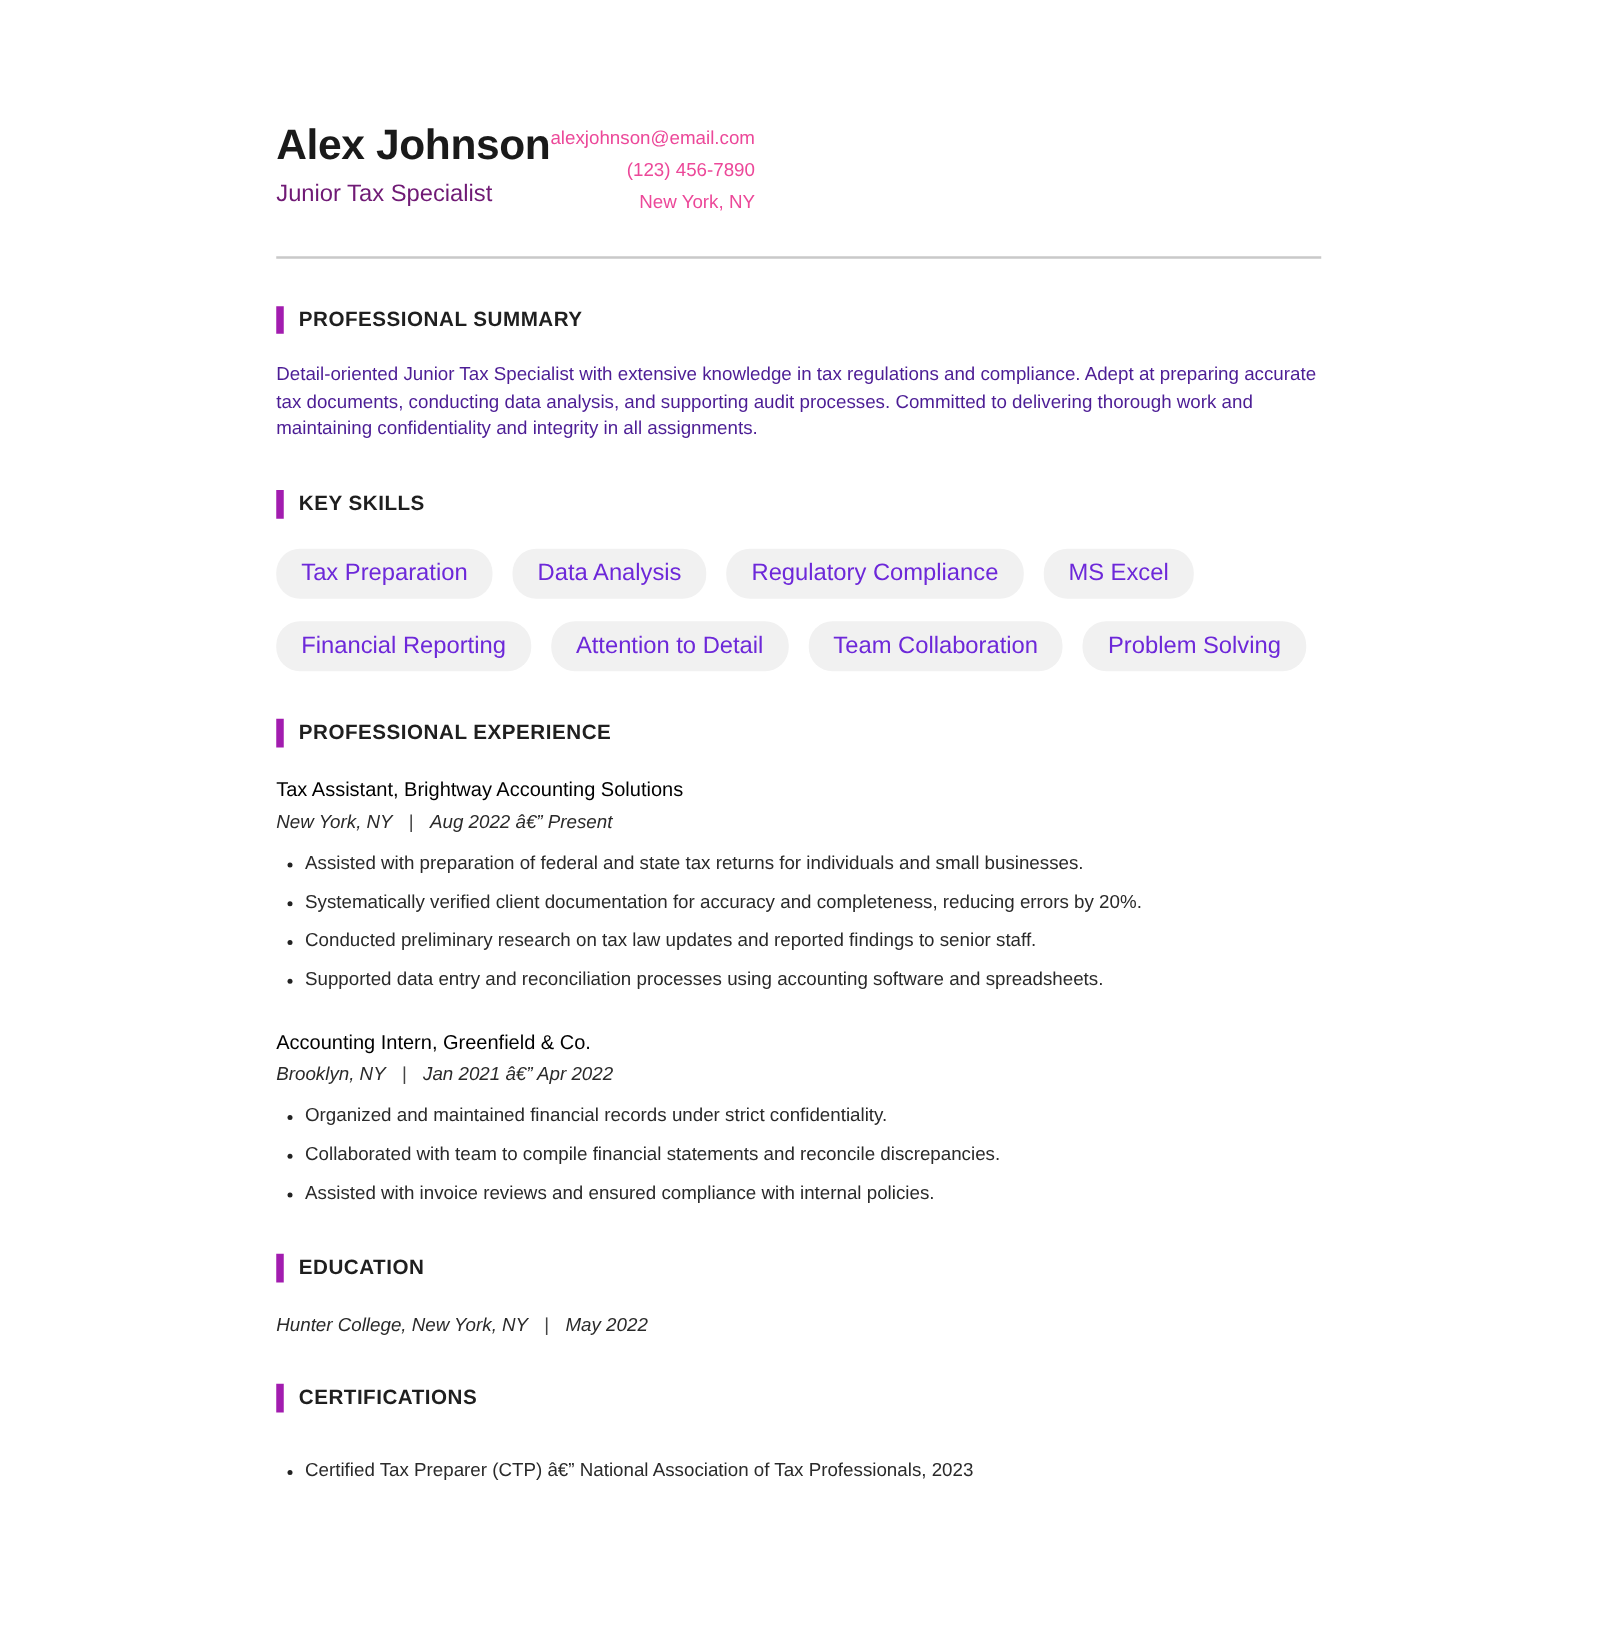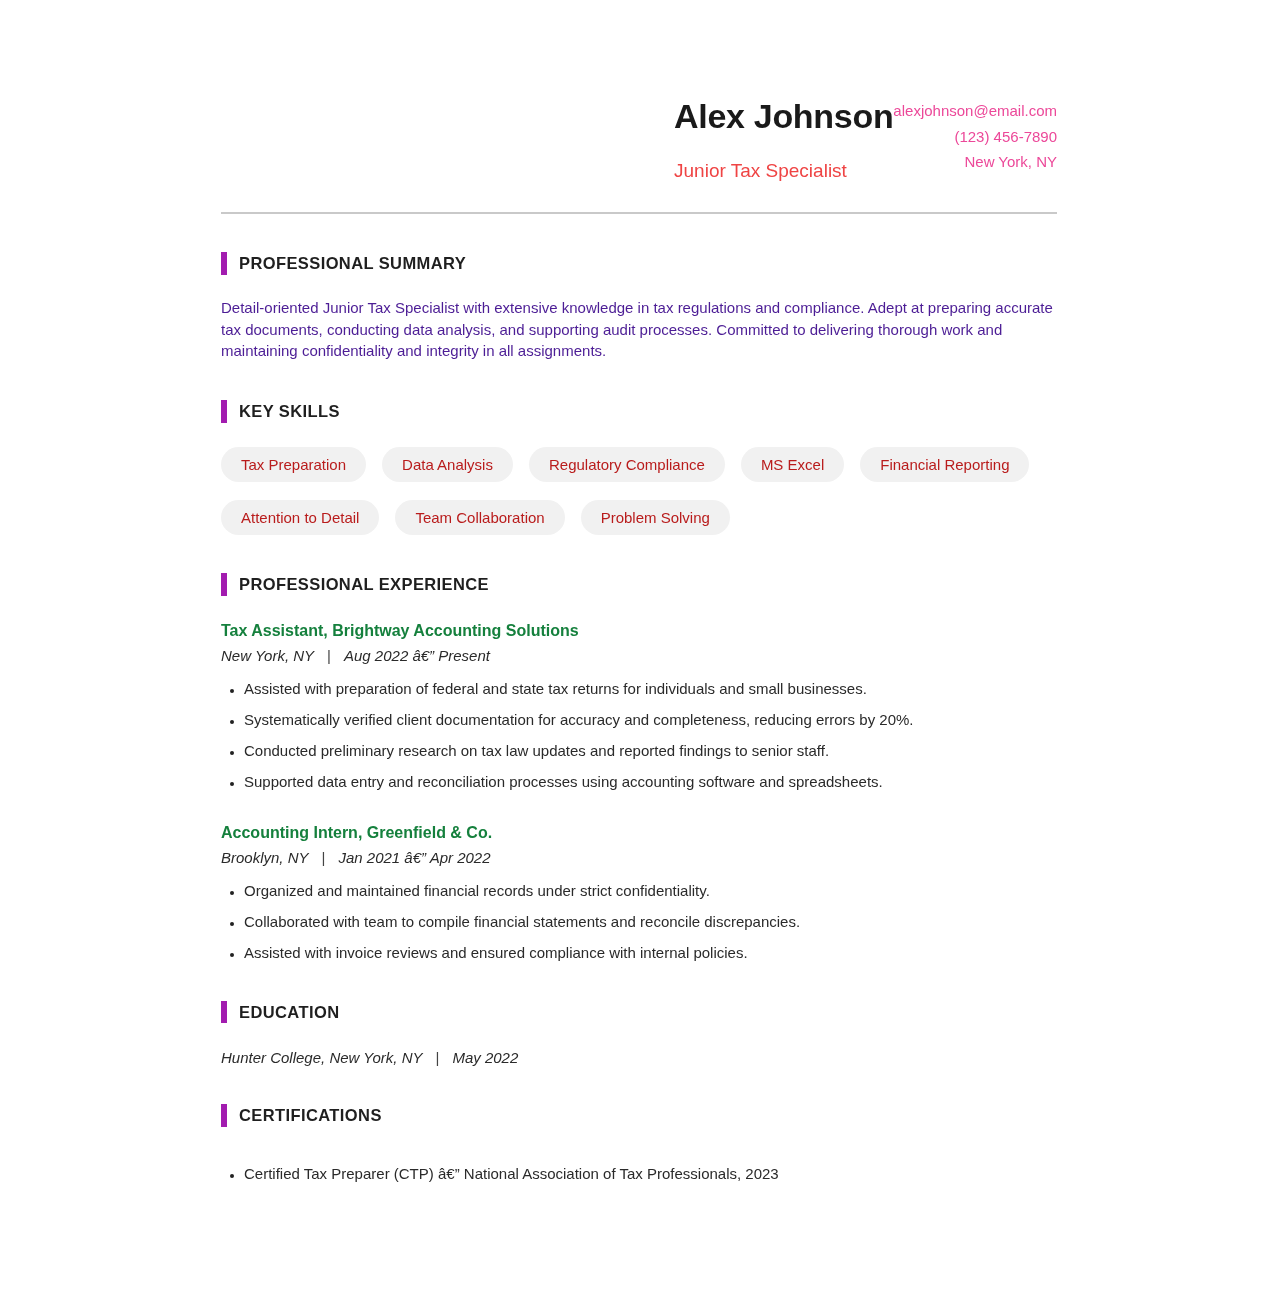--- a/index.html
+++ b/index.html
@@ -17,36 +17,36 @@
     }
     .page {
       width: 836px;
       margin: 0 auto;
       padding-top: 96px;
       padding-bottom: 120px;
     }
     
     .header {
       display: flex;
-      justify-content: flex-end;
+      justify-content: flex-start;
       align-items: flex-start;
     }
     .name {
       font-size: 34px;
       font-weight: 700;
       color: #1a1a1a;
       line-height: 1.18;
       letter-spacing: -0.3px;
       margin: 0;
     }
     .headline {
       font-size: 19px;
       font-weight: 400;
-      color: #ef4444;
-      margin-top: 24px;
+      color: #701a75;
+      margin-top: 9px;
     }
     .contact {
       text-align: right;
       font-size: 15px;
       color: #ec4899;
       line-height: 25.5px;
       padding-top: 2px;
     }
     .rule {
       border: none;
@@ -76,31 +76,31 @@
     .pills {
       display: flex;
       flex-wrap: wrap;
       gap: 18px 16px;
       margin-top: 24px;
     }
     .pill {
       background: #f1f1f1;
       border-radius: 19px;
       padding: 9px 20px;
-      font-size: 15px;
-      color: #b91c1c;
+      font-size: 19px;
+      color: #6d28d9;
       white-space: nowrap;
     }
     
     .job { margin-top: 26px; }
     .job + .job { margin-top: 32px; }
     .job-title {
       font-size: 16px;
-      font-weight: 700;
-      color: #15803d;
+      font-weight: 400;
+      color: #000000;
       margin: 0;
     }
     .job-meta {
       margin-top: 7px;
       font-style: italic;
       font-size: 15px;
       color: #2a2a2a;
     }
     .meta-sep {
       display: inline-block;

